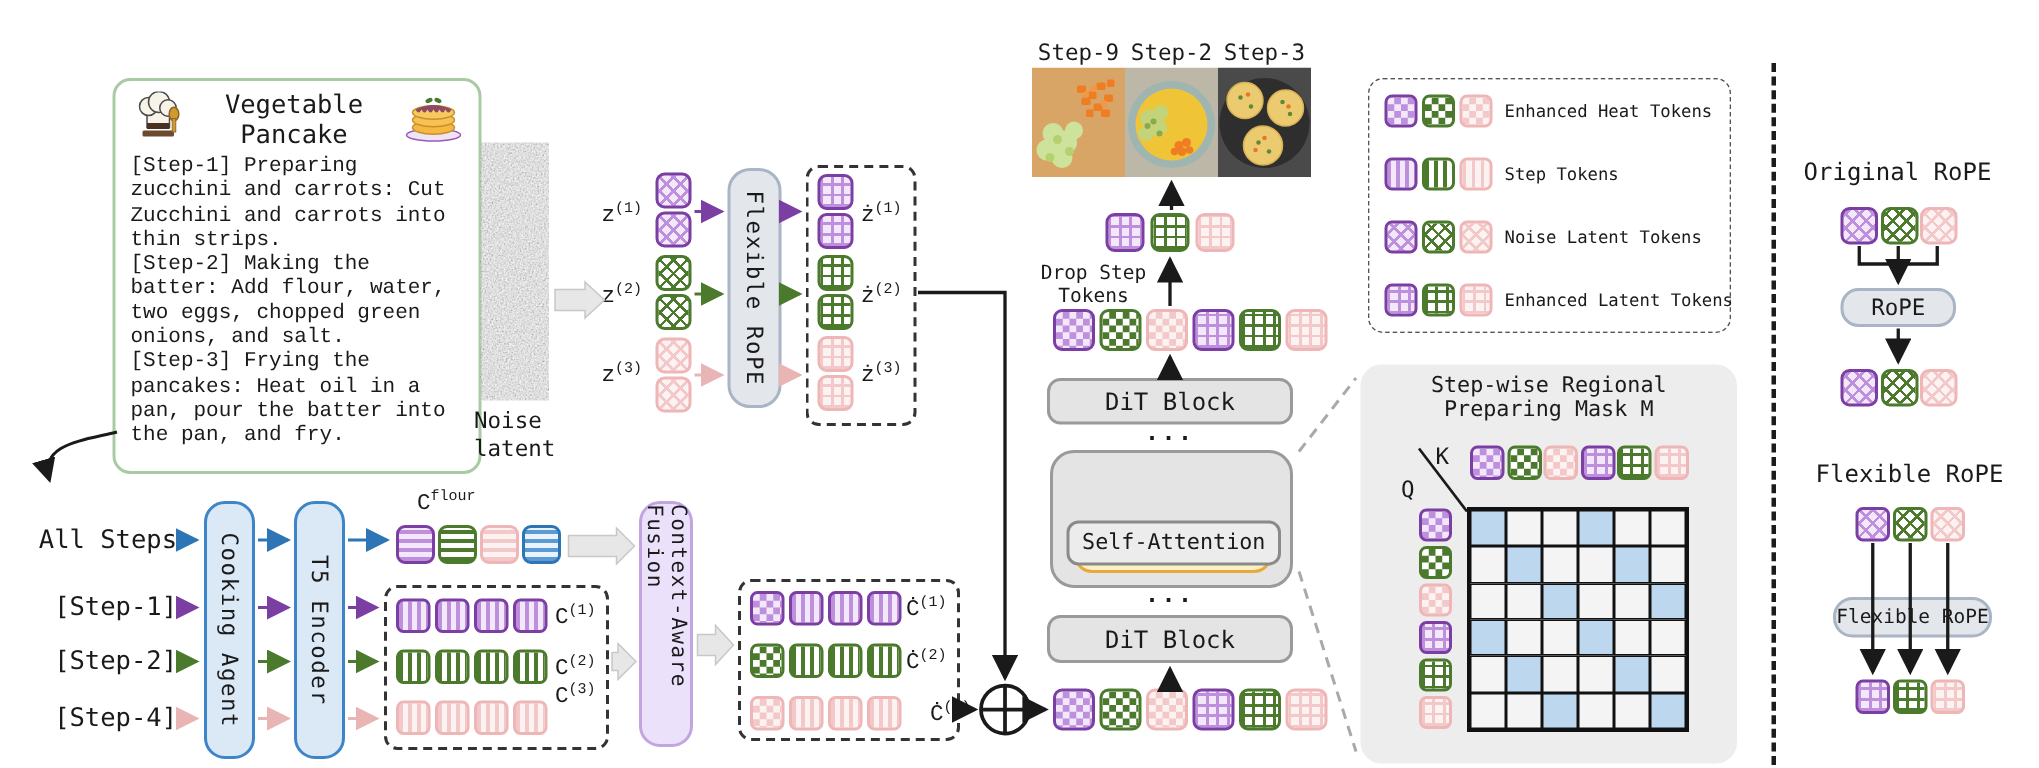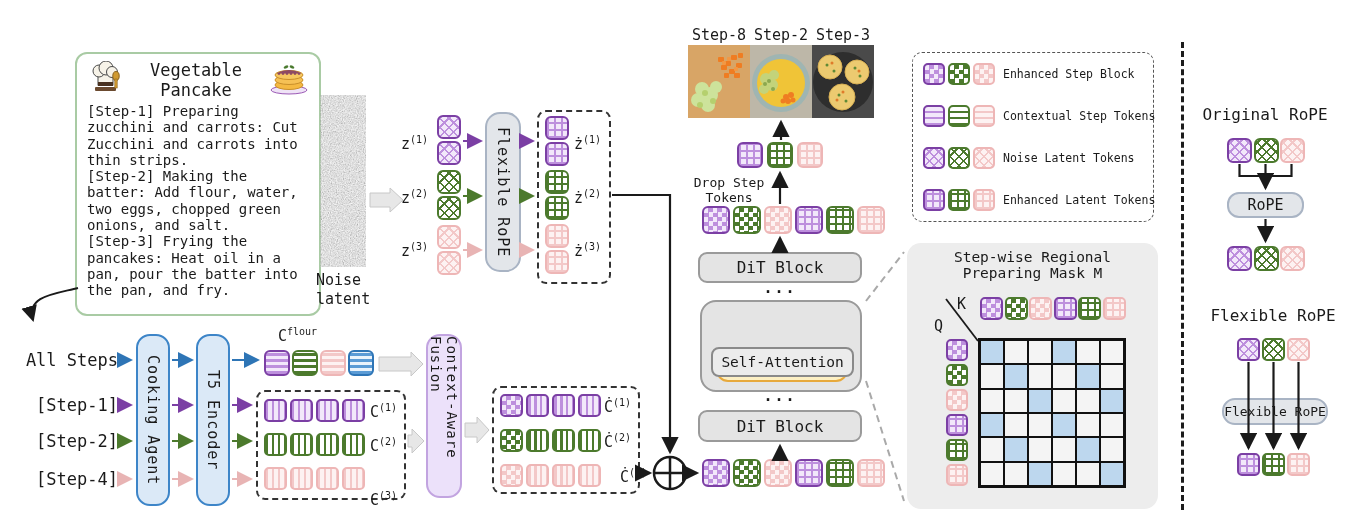--- a/index.html
+++ b/index.html
@@ -27,31 +27,31 @@
   .hs{background:repeating-linear-gradient(0deg,var(--pc) 0 2.5px,var(--bg) 2.5px 6px);}
   .xh{background:repeating-linear-gradient(45deg,var(--pc) 0 1.8px,transparent 1.8px 6.5px),
                repeating-linear-gradient(-45deg,var(--pc) 0 1.8px,transparent 1.8px 6.5px),var(--bg);}
   .gd{background:repeating-linear-gradient(90deg,var(--pc) 0 1.8px,transparent 1.8px 7px),
                repeating-linear-gradient(0deg,var(--pc) 0 1.8px,transparent 1.8px 7px),var(--bg);}
   
   .card{left:75px;top:52px;width:246px;height:264px;border:2px solid #a9cba4;border-radius:12px;
         background:#fff;box-sizing:border-box;padding:6px 10px;}
   .card-head{display:flex;align-items:center;justify-content:space-between;}
   .card-title{font-size:17px;line-height:20px;text-align:center;white-space:pre-line;}
-  .card-body{font-size:14px;line-height:16.3px;white-space:pre;margin-top:3px;}
+  .card-body{font-size:14px;line-height:16.3px;white-space:pre;margin-top:3px;font-family:Liberation Mono, monospace;}
   
   .vbox{display:flex;align-items:center;justify-content:center;box-sizing:border-box;}
   .vtext{writing-mode:vertical-rl;letter-spacing:1px;}
   .bluebox{background:#dbe9f7;border:2px solid #3d85c8;border-radius:14px;font-size:15px;}
   .greypill{background:#e3e6ea;border:2px solid #a9b4c4;border-radius:15px;font-size:15px;}
   .lavbox{background:#ece1fa;border:2px solid #c2a4e0;border-radius:14px;font-size:14px;}
   .greybox{background:#e4e4e4;border:2px solid #9a9a9a;border-radius:9px;display:flex;align-items:center;justify-content:center;font-size:16px;box-sizing:border-box;}
   .dashedbox{border:2px dashed #333;border-radius:9px;box-sizing:border-box;}
   .dots{font-size:15px;font-weight:bold;letter-spacing:2px;text-align:center;}
-  .suplab{font-size:15px;}
+  .suplab{font-size:15px;font-family:Liberation Mono, monospace;}
   .suplab sup{font-size:10px;}
   
   .legend{left:912px;top:52px;width:242px;height:170px;border:1.6px dashed #555;border-radius:10px;
           box-sizing:border-box;padding:10px 10px;display:flex;flex-direction:column;justify-content:space-between;}
   .lrow{display:flex;align-items:center;gap:8px;}
   .llab{font-size:11.5px;white-space:nowrap;}
   
   .maskpanel{left:907px;top:243px;width:251px;height:266px;background:#ededed;border-radius:14px;}
   .masktitle{left:907px;top:249px;width:251px;text-align:center;font-size:14.5px;line-height:16px;white-space:pre-line;}
   .qk{font-size:15px;}
@@ -198,21 +198,21 @@
       <div class="tok vs gr"></div>
     </div>
   <div class="row s23" style="left:264px;top:467px;">
       <div class="tok vs pk"></div>
       <div class="tok vs pk"></div>
       <div class="tok vs pk"></div>
       <div class="tok vs pk"></div>
     </div>
   <div class="abs suplab" style="left:370px;top:402px;"><span>C</span><sup>(1)</sup></div>
   <div class="abs suplab" style="left:370px;top:436px;"><span>C</span><sup>(2)</sup></div>
-  <div class="abs suplab" style="left:370px;top:490px;"><span>C</span><sup>(3)</sup></div>
+  <div class="abs suplab" style="left:370px;top:455px;"><span>C</span><sup>(3)</sup></div>
 
   <div class="abs vbox lavbox" style="left:426px;top:334px;width:36px;height:164px;">
     <span class="vtext">Context-Aware Fusion</span>
   </div>
 
   <div class="abs dashedbox" style="left:492px;top:386px;width:148px;height:108px;"></div>
   <div class="row s23" style="left:500px;top:394px;">
       <div class="tok ck pu"></div>
       <div class="tok vs pu"></div>
       <div class="tok vs pu"></div>
@@ -266,21 +266,21 @@
       <div class="tok gd pk"></div>
     </div>
   <div class="abs" style="left:686px;top:176px;width:86px;font-size:13px;line-height:14.5px;text-align:center;white-space:pre-line;">Drop Step
 Tokens</div>
   <div class="row s26 g4" style="left:737px;top:142px;">
       <div class="tok gd pu"></div>
       <div class="tok gd gr"></div>
       <div class="tok gd pk"></div>
     </div>
 
-  <div class="abs steplab" style="left:688px;top:26px;width:62px;">Step-8</div>
+  <div class="abs steplab" style="left:688px;top:26px;width:62px;">Step-9</div>
   <div class="abs steplab" style="left:750px;top:26px;width:62px;">Step-2</div>
   <div class="abs steplab" style="left:812px;top:26px;width:62px;">Step-3</div>
   <div class="imgframe" style="left:688px;">
     <svg width="62" height="73">
         <rect width="62" height="73" fill="#d8a566"></rect>
       <g fill="#cde39b">
           <circle cx="14" cy="44" r="7"></circle>
           <circle cx="22" cy="50" r="8"></circle>
           <circle cx="10" cy="55" r="7"></circle>
           <circle cx="20" cy="60" r="7"></circle>
@@ -360,29 +360,29 @@
     </svg>
   </div>
 
   <div class="abs legend">
     <div class="lrow">
         <div class="row s22 inline">
           <div class="tok ck pu"></div>
           <div class="tok ck gr"></div>
           <div class="tok ck pk"></div>
         </div>
-        <span class="llab">Enhanced Step Block</span>
+        <span class="llab">Enhanced Heat Tokens</span>
       </div>
     <div class="lrow">
         <div class="row s22 inline">
-          <div class="tok hs pu"></div>
-          <div class="tok hs gr"></div>
-          <div class="tok hs pk"></div>
+          <div class="tok vs pu"></div>
+          <div class="tok vs gr"></div>
+          <div class="tok vs pk"></div>
         </div>
-        <span class="llab">Contextual Step Tokens</span>
+        <span class="llab">Step Tokens</span>
       </div>
     <div class="lrow">
         <div class="row s22 inline">
           <div class="tok xh pu"></div>
           <div class="tok xh gr"></div>
           <div class="tok xh pk"></div>
         </div>
         <span class="llab">Noise Latent Tokens</span>
       </div>
     <div class="lrow">

